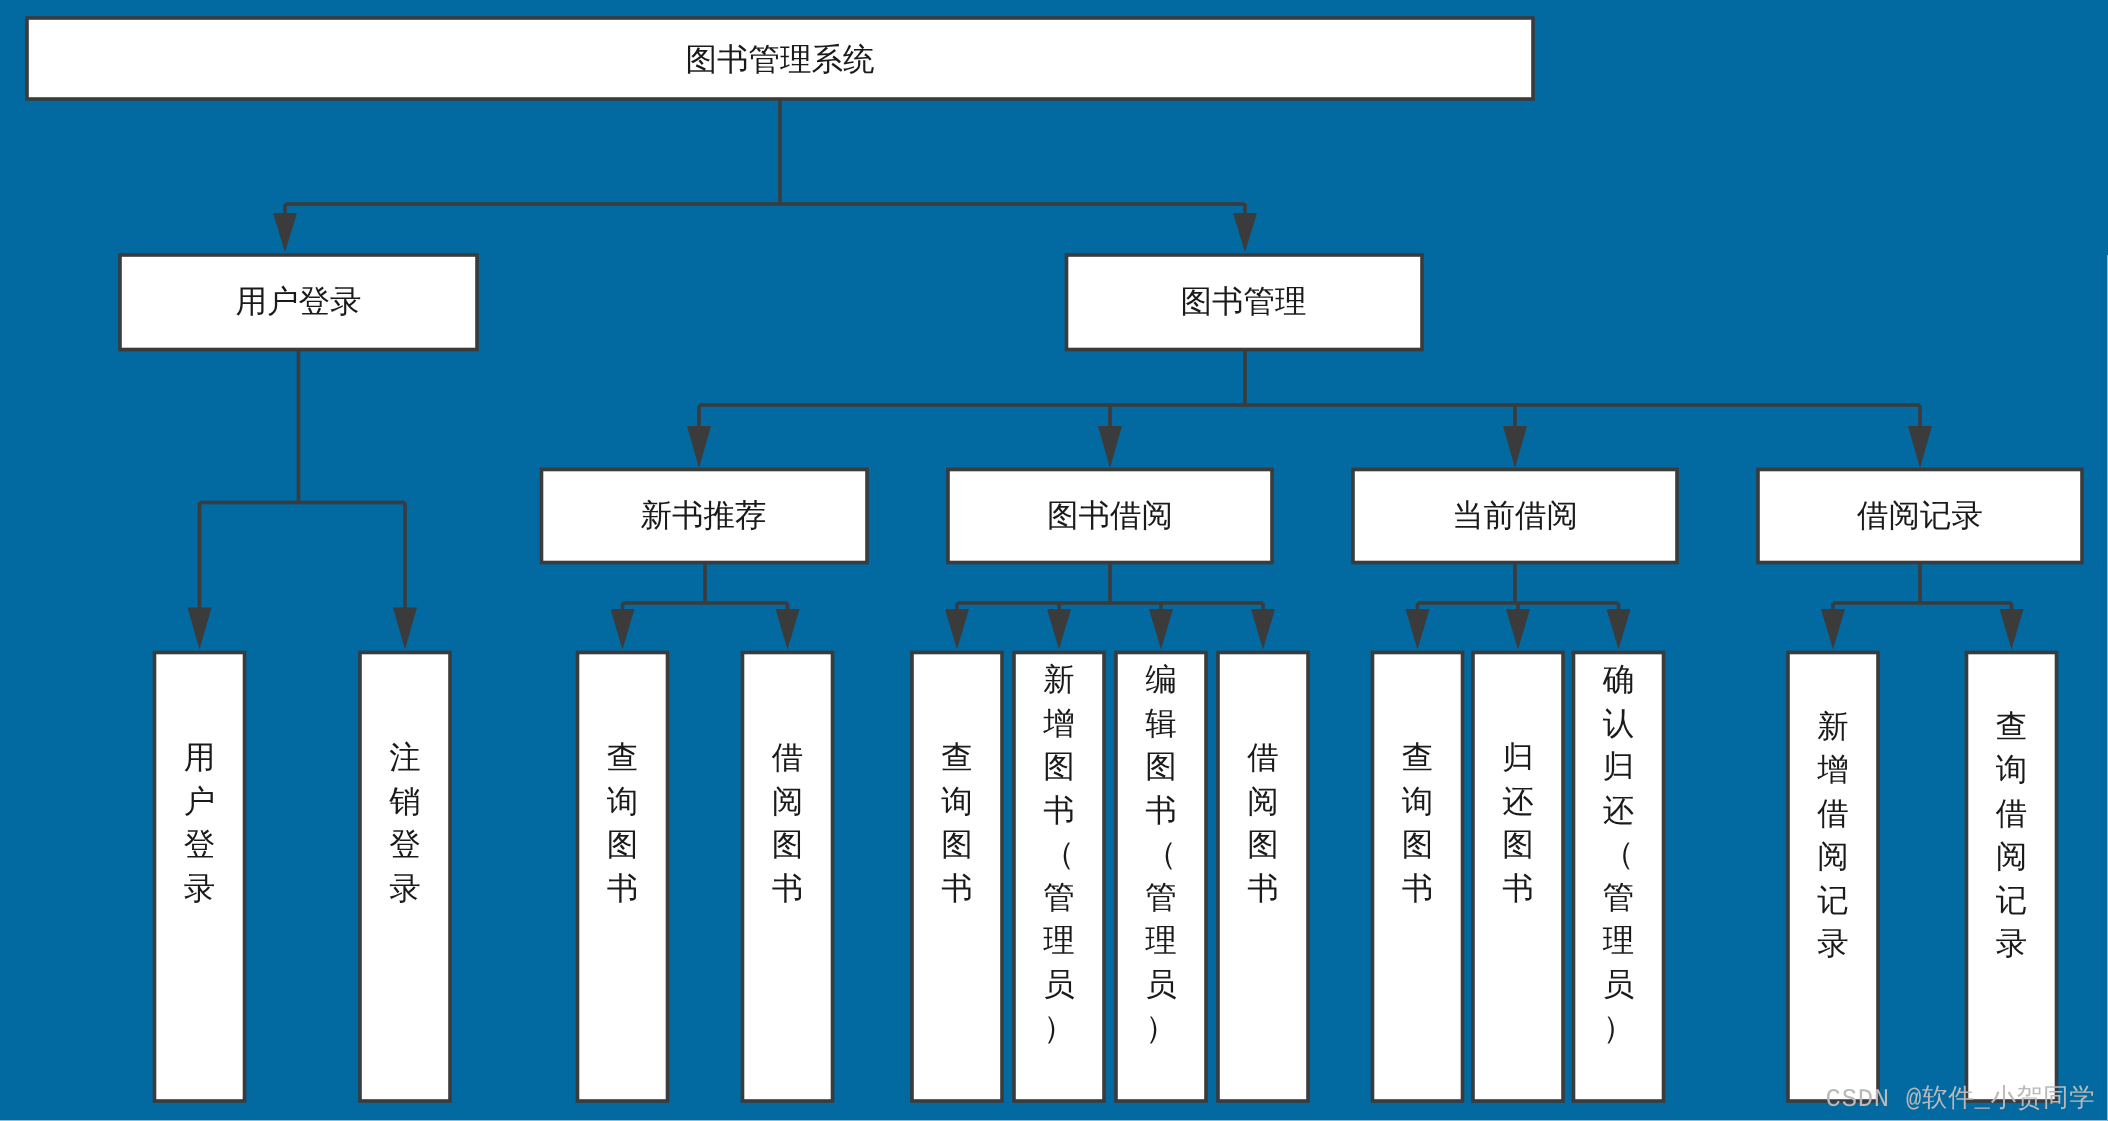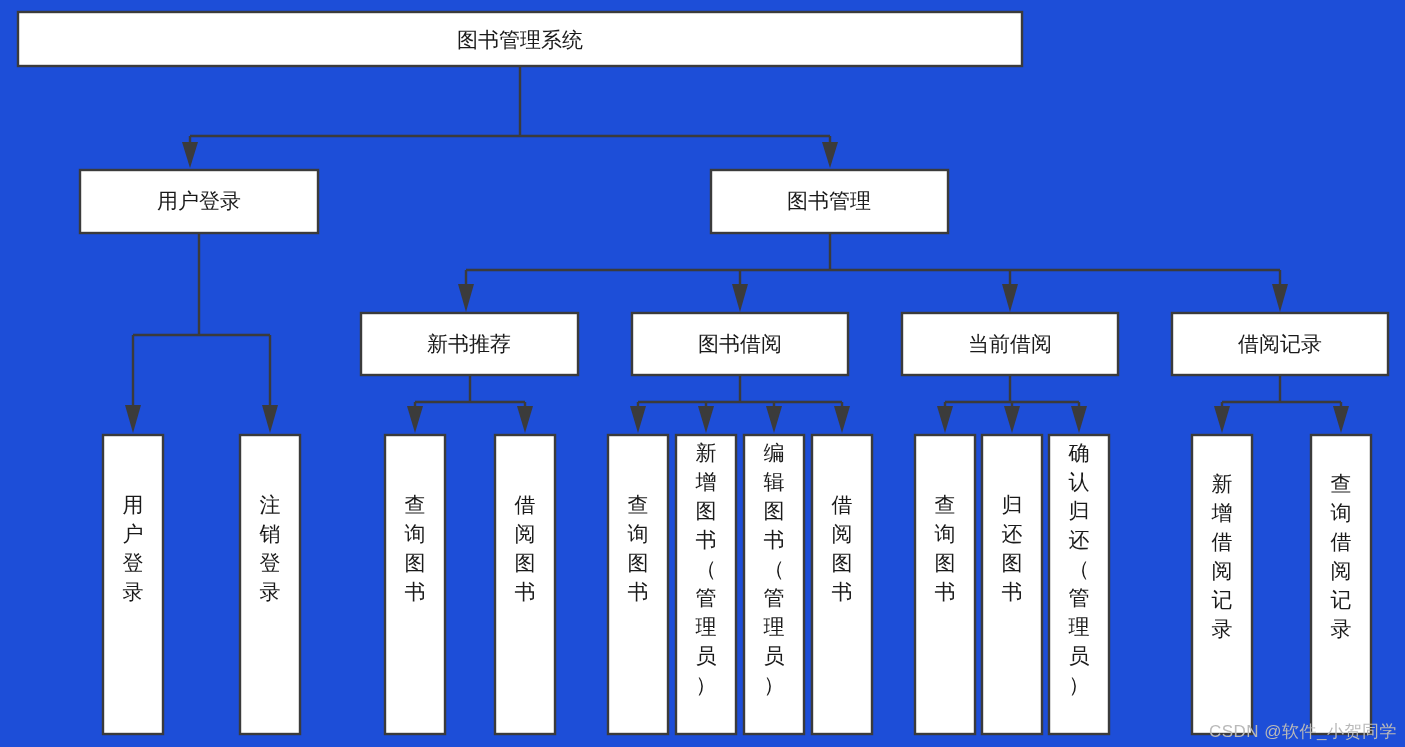--- a/index.html
+++ b/index.html
@@ -8,21 +8,21 @@
     padding: 0;
     background: #ffffff;
   }
   body {
     font-family: "DejaVu Sans", "Liberation Sans", sans-serif;
   }
   #diagram-root {
     position: relative;
     width: 1405px;
     height: 747px;
-    background: #1d4ed8;
+    background: #0369a1;
     overflow: hidden;
   }
   svg.diagram-canvas {
     position: absolute;
     left: 0;
     top: 0;
     width: 1405px;
     height: 747px;
   }
   .node-box {
@@ -50,21 +50,21 @@
   .node-label-vertical {
     fill: #1a1a1a;
     font-family: "DejaVu Sans", "Liberation Sans", sans-serif;
     font-size: 21px;
     text-anchor: middle;
   }
   .watermark-text {
     position: absolute;
     right: 8px;
     bottom: 4px;
-    font-family: Liberation Sans, sans-serif;
+    font-family: Liberation Mono, monospace;
     font-size: 17px;
     color: #b9b9b9;
     letter-spacing: 0.5px;
     white-space: nowrap;
     user-select: none;
   }
 </style>
 </head>
 <body>
 

